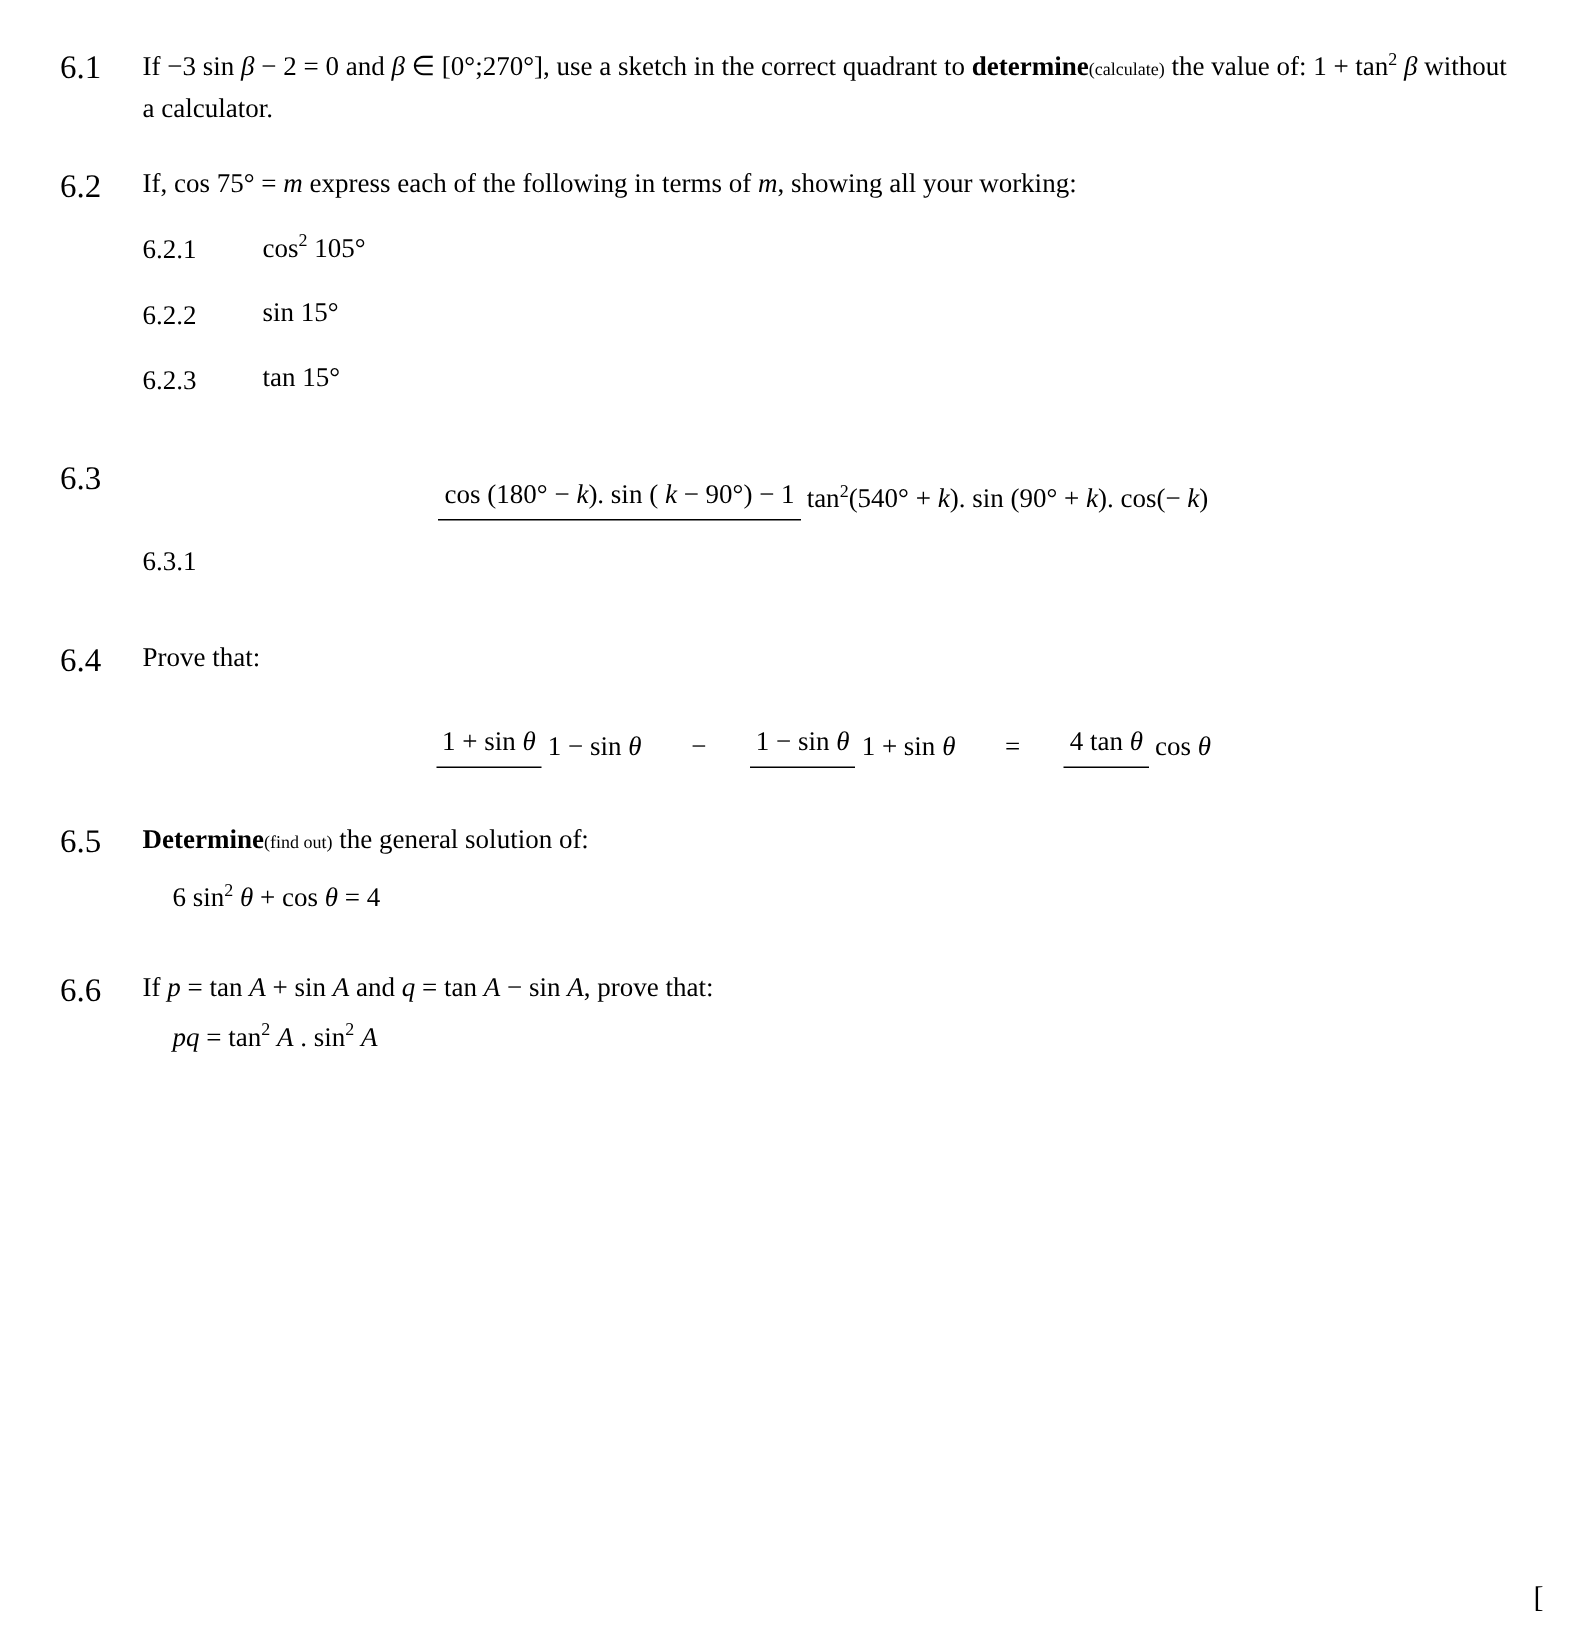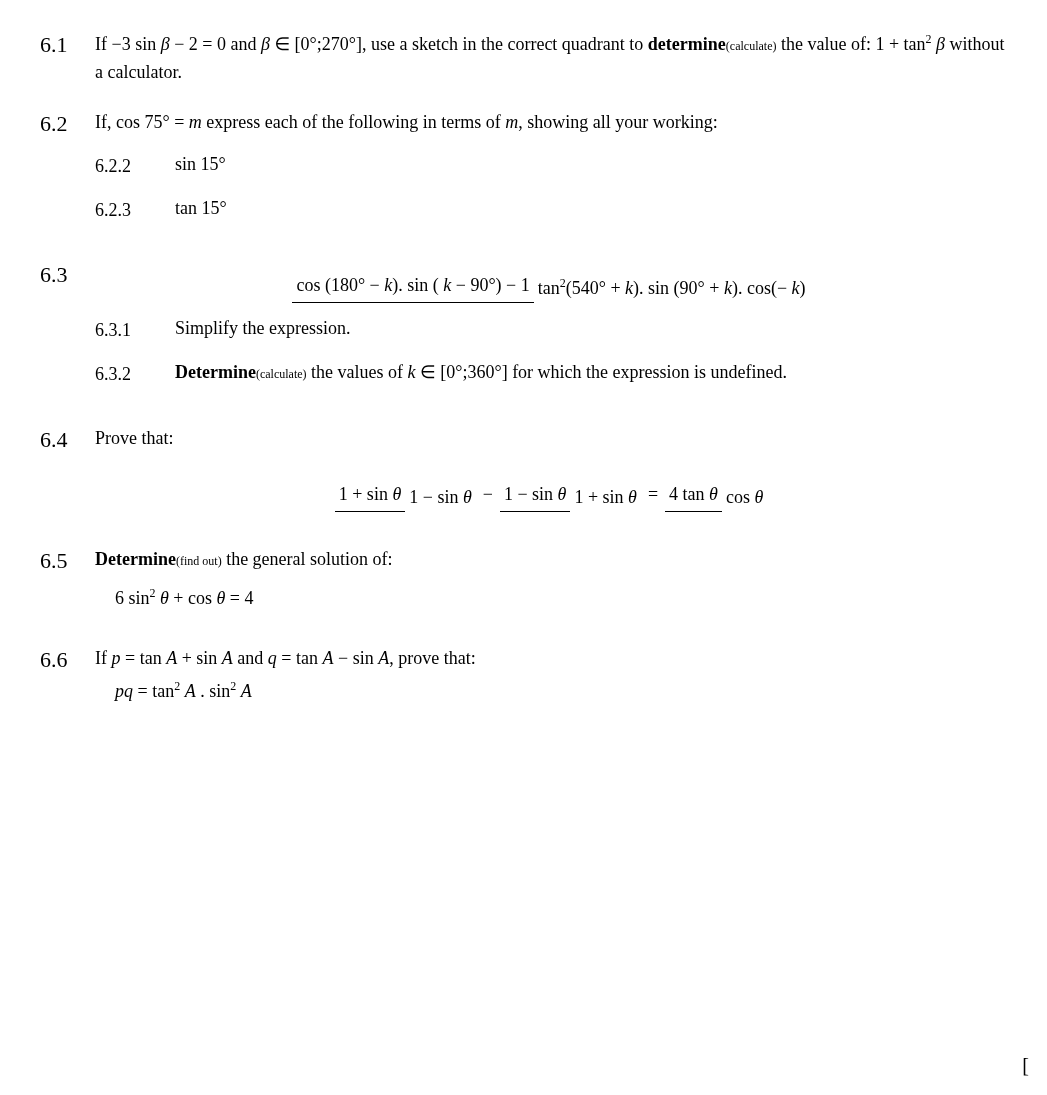--- a/index.html
+++ b/index.html
@@ -64,23 +64,23 @@
       padding: 2px 4px 0 4px;
       text-align: center;
       white-space: nowrap;
     }
     .formula-center {
       text-align: center;
       margin: 12px 0 12px 0;
     }
     .formula-line {
       display: flex;
-      align-items: flex-start;
+      align-items: flex-end;
       justify-content: center;
-      gap: 4px;
+      gap: 26px;
       margin: 6px 0;
     }
     sup {
       font-size: 12px;
       vertical-align: super;
     }
     .equation-display {
       display: block;
       margin: 10px 0 10px 0;
     }
@@ -104,20 +104,24 @@
   </div>
 </div>
 
 <div class="question-block">
   <div class="q-num">6.2</div>
   <div class="q-content">
     <div style="margin-bottom:14px;">
       If, cos 75° = <em>m</em>  express each of the following in terms of <em>m</em>, showing all your working:
     </div>
     <div class="sub-block">
+      <div class="sub-num">6.2.1</div>
+      <div class="sub-content">cos<sup>2</sup> 105°</div>
+    </div>
+    <div class="sub-block">
       <div class="sub-num">6.2.2</div>
       <div class="sub-content">sin 15°</div>
     </div>
     <div class="sub-block">
       <div class="sub-num">6.2.3</div>
       <div class="sub-content">tan 15°</div>
     </div>
   </div>
 </div>
 
@@ -125,28 +129,20 @@
   <div class="q-num">6.3</div>
   <div class="q-content">
     <div class="formula-center">
       <span class="fraction">
         <span class="numer">cos (180° − <em>k</em>). sin ( <em>k</em> − 90°) − 1</span>
         <span class="denom">tan<sup>2</sup>(540° + <em>k</em>). sin (90° + <em>k</em>). cos(− <em>k</em>)</span>
       </span>
     </div>
     <div class="sub-block" style="margin-top:10px;">
       <div class="sub-num">6.3.1</div>
-      <div class="sub-content">Simplify the expression.</div>
-    </div>
-    <div class="sub-block">
-      <div class="sub-num">6.3.2</div>
-      <div class="sub-content">
-        <span class="bold-word">Determine</span><span class="small-text">(calculate)</span>
-        the values of <em>k</em> ∈ [0°;360°] for which the expression is undefined.
-      </div>
     </div>
   </div>
 </div>
 
 <div class="question-block">
   <div class="q-num">6.4</div>
   <div class="q-content">
     <div style="margin-bottom:28px;">Prove that:</div>
     <div class="formula-center">
       <span class="formula-line">

